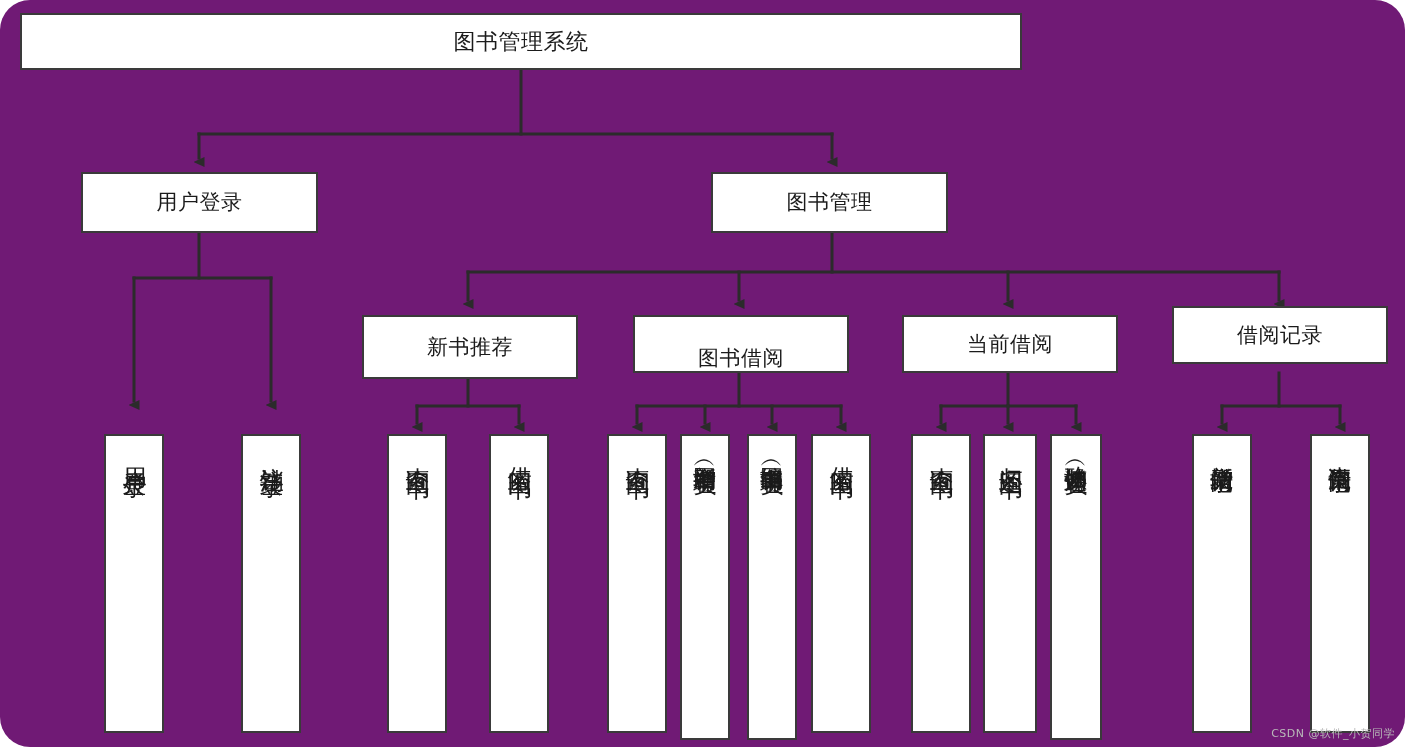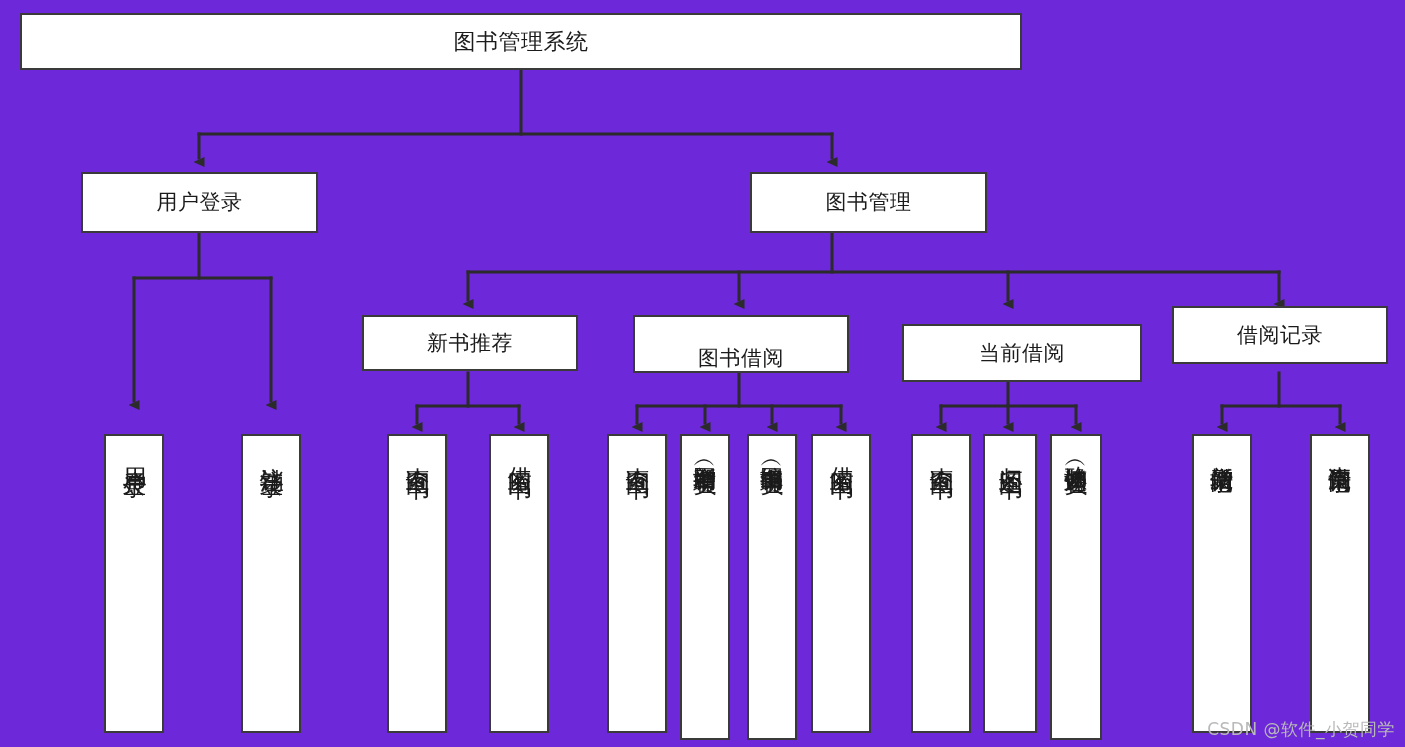--- a/index.html
+++ b/index.html
@@ -5,23 +5,24 @@
 <style>
   html, body {
     margin: 0;
     padding: 0;
     background: #ffffff;
   }
   #canvas {
     position: relative;
     width: 1405px;
     height: 747px;
-    background: #6d28d9;
+    background: #701a75;
     overflow: hidden;
     font-family: "DejaVu Sans", "Liberation Sans", sans-serif;
+    border-radius: 30px;
   }
   #edges {
     position: absolute;
     left: 0;
     top: 0;
     width: 1405px;
     height: 747px;
     pointer-events: none;
   }
   .node {
@@ -62,21 +63,21 @@
     white-space: nowrap;
   }
   .node.v.tall .label {
     font-size: 23px;
     letter-spacing: 1px;
   }
   .watermark {
     position: absolute;
     right: 10px;
     bottom: 6px;
-    font-size: 17px;
+    font-size: 11px;
     color: #b9b9b9;
     letter-spacing: 0.5px;
     z-index: 5;
     white-space: nowrap;
   }
 </style>
 </head>
 <body>
 
 <div id="canvas">
@@ -131,31 +132,31 @@
     </g>
   </svg>
 
   <div class="node h root" style="left:20px; top:13px; width:1002px; height:57px;">
     <span class="label">图书管理系统</span>
   </div>
 
   <div class="node h" style="left:81px; top:172px; width:237px; height:61px;">
     <span class="label">用户登录</span>
   </div>
-  <div class="node h" style="left:750px; top:172px; width:237px; height:61px;align-items:center;">
+  <div class="node h" style="left:711px; top:172px; width:237px; height:61px;align-items:center;">
     <span class="label">图书管理</span>
   </div>
 
-  <div class="node h" style="left:362px; top:315px; width:216px; height:56px;">
+  <div class="node h" style="left:362px; top:315px; width:216px; height:64px;">
     <span class="label">新书推荐</span>
   </div>
   <div class="node h" style="left:633px; top:315px; width:216px; height:58px;align-items:flex-end;">
     <span class="label">图书借阅</span>
   </div>
-  <div class="node h" style="left:902px; top:324px; width:240px; height:58px;">
+  <div class="node h" style="left:902px; top:315px; width:216px; height:58px;">
     <span class="label">当前借阅</span>
   </div>
   <div class="node h" style="left:1172px; top:306px; width:216px; height:58px;">
     <span class="label">借阅记录</span>
   </div>
 
   <div class="node v" style="left:104px; top:434px; width:60px; height:299px;">
     <span class="label">用户登录</span>
   </div>
   <div class="node v" style="left:241px; top:434px; width:60px; height:299px;">

